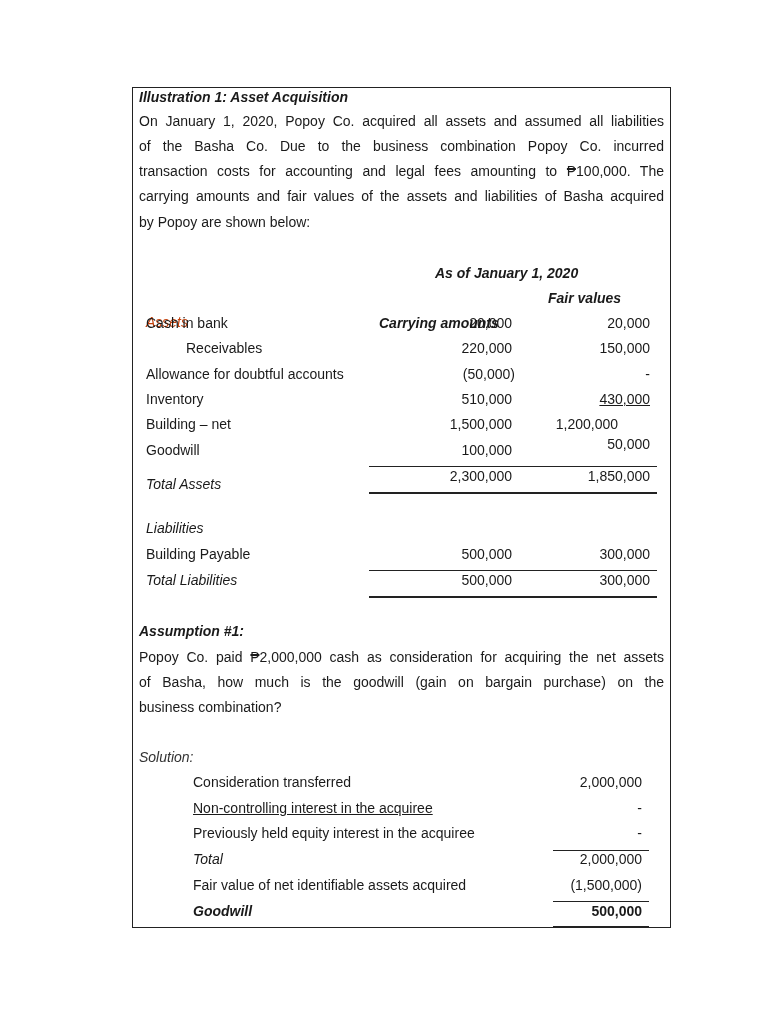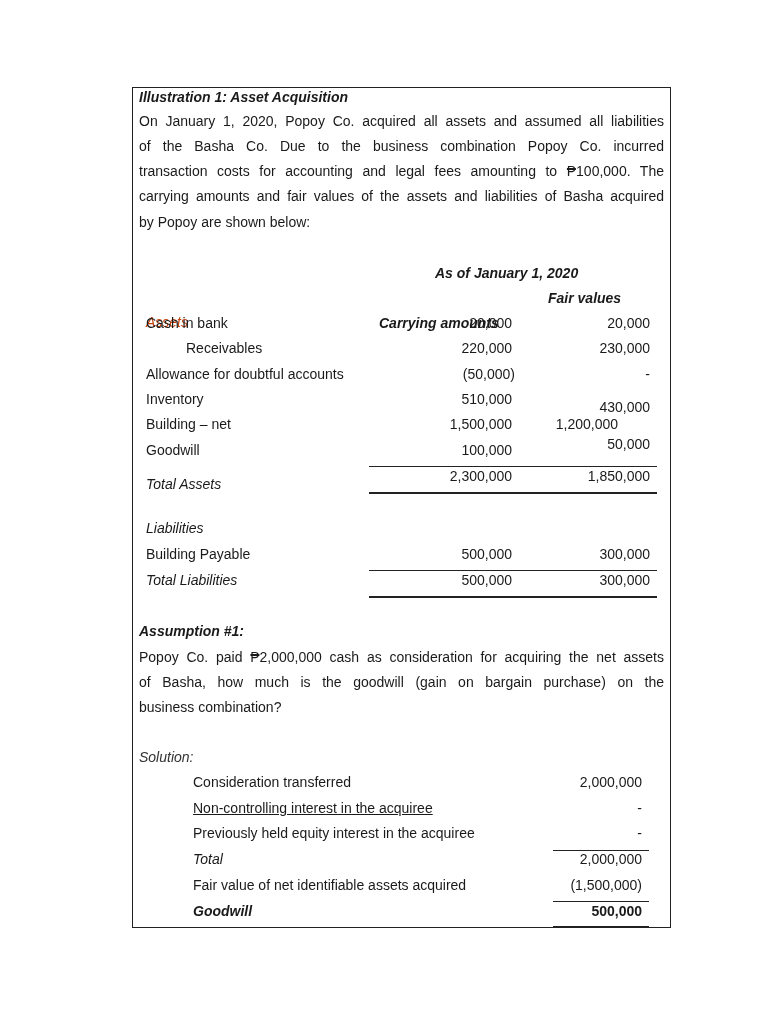--- a/index.html
+++ b/index.html
@@ -38,31 +38,31 @@
 <div class="abs bi" style="left:548px; top:289px;">Fair values</div>
 
 <div>
   <div class="abs" style="left:146px; top:314px;">Cash in bank</div>
   <div class="abs right" style="left:400px; width:112px; top:314px;">20,000</div>
   <div class="abs right" style="left:540px; width:110px; top:314px;">20,000</div>
 </div>
 <div>
   <div class="abs" style="left:146px; top:339px;margin-left:40px;">Receivables</div>
   <div class="abs right" style="left:400px; width:112px; top:339px;">220,000</div>
-  <div class="abs right" style="left:540px; width:110px; top:339px;">230,000</div>
+  <div class="abs right" style="left:540px; width:110px; top:339px;">150,000</div>
 </div>
 <div>
   <div class="abs" style="left:146px; top:365px;">Allowance for doubtful accounts</div>
   <div class="abs right" style="left:400px; width:115px; top:365px;">(50,000)</div>
   <div class="abs right" style="left:540px; width:110px; top:365px;">-</div>
 </div>
 <div>
   <div class="abs" style="left:146px; top:390px;">Inventory</div>
   <div class="abs right" style="left:400px; width:112px; top:390px;">510,000</div>
-  <div class="abs right" style="left:540px; width:110px; top:398px;">430,000</div>
+  <div class="abs right" style="left:540px; width:110px; top:390px;text-decoration:underline;">430,000</div>
 </div>
 <div>
   <div class="abs" style="left:146px; top:415px;">Building – net</div>
   <div class="abs right" style="left:400px; width:112px; top:415px;">1,500,000</div>
   <div class="abs right" style="left:508px; width:110px; top:415px;">1,200,000</div>
 </div>
 <div>
   <div class="abs" style="left:146px; top:441px;">Goodwill</div>
   <div class="abs right" style="left:400px; width:112px; top:441px;">100,000</div>
   <div class="abs right" style="left:540px; width:110px; top:435px;text-align:right;">50,000</div>

